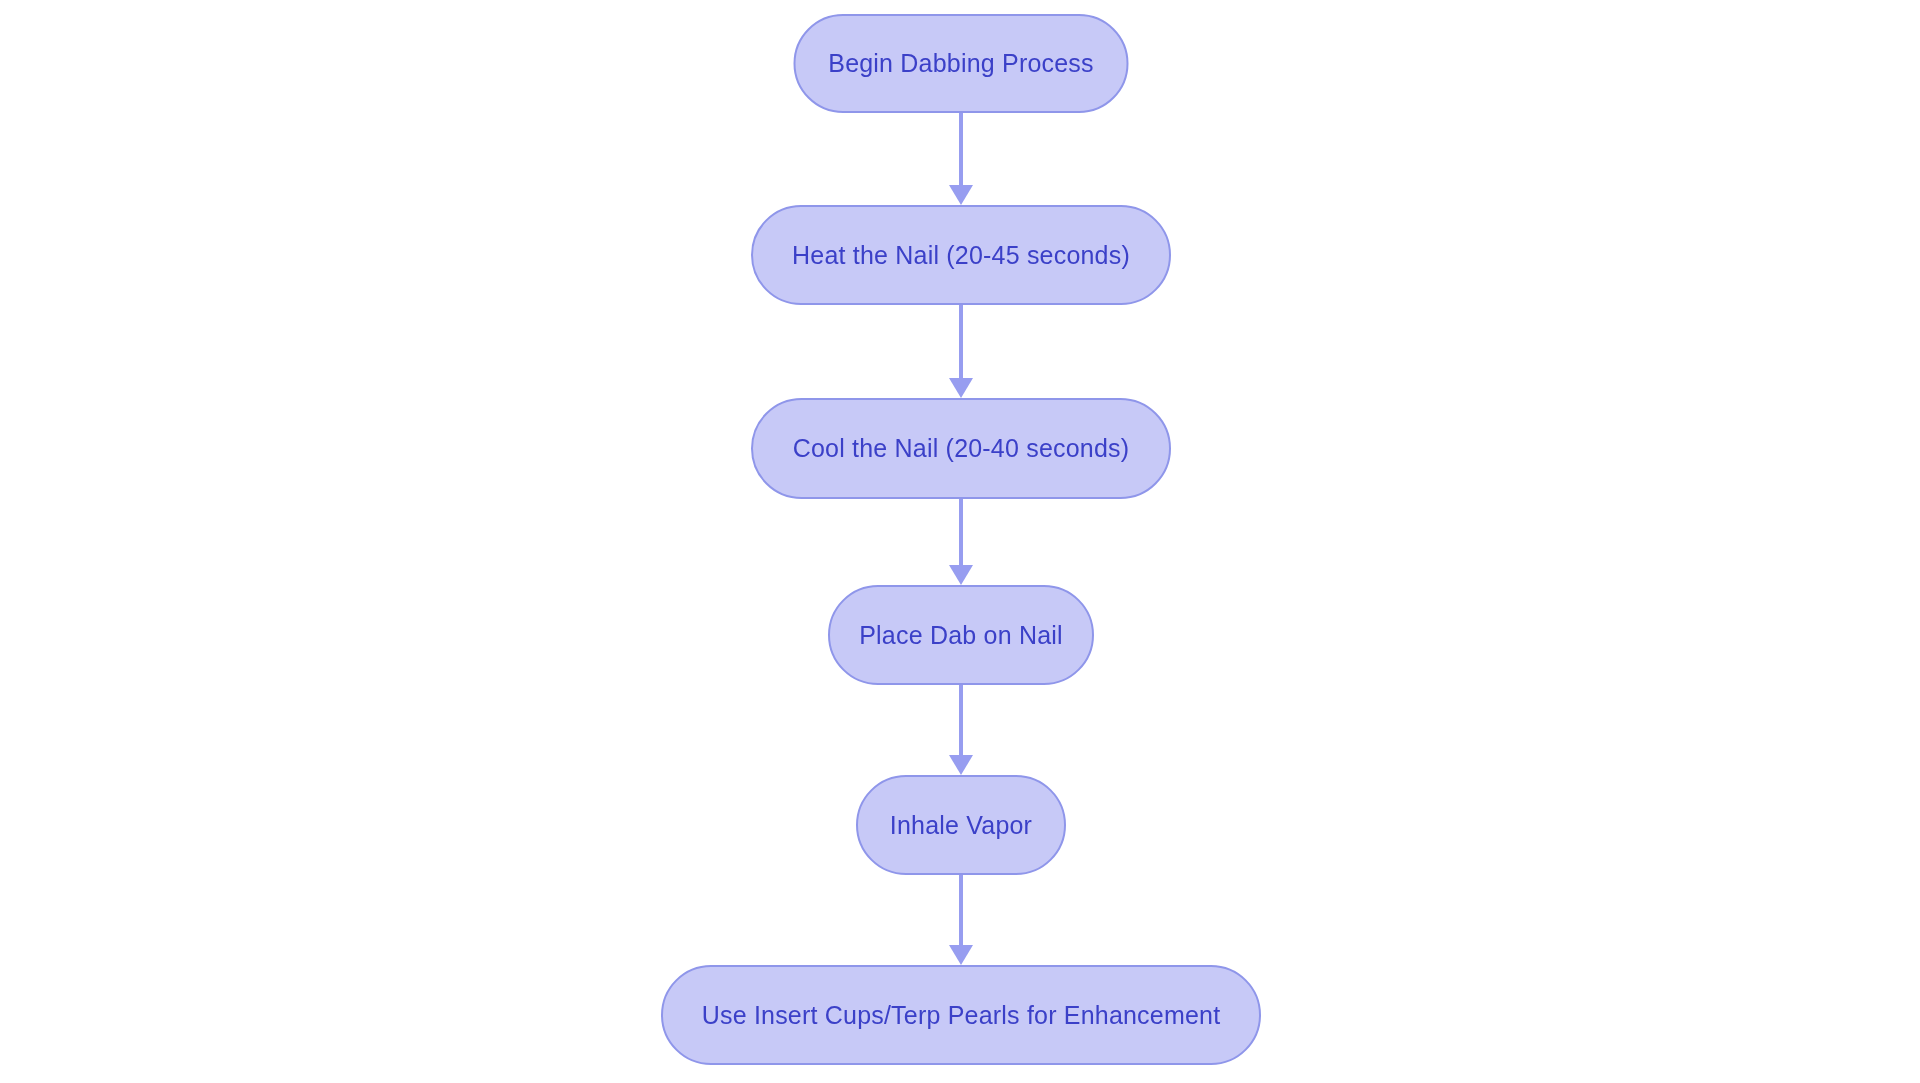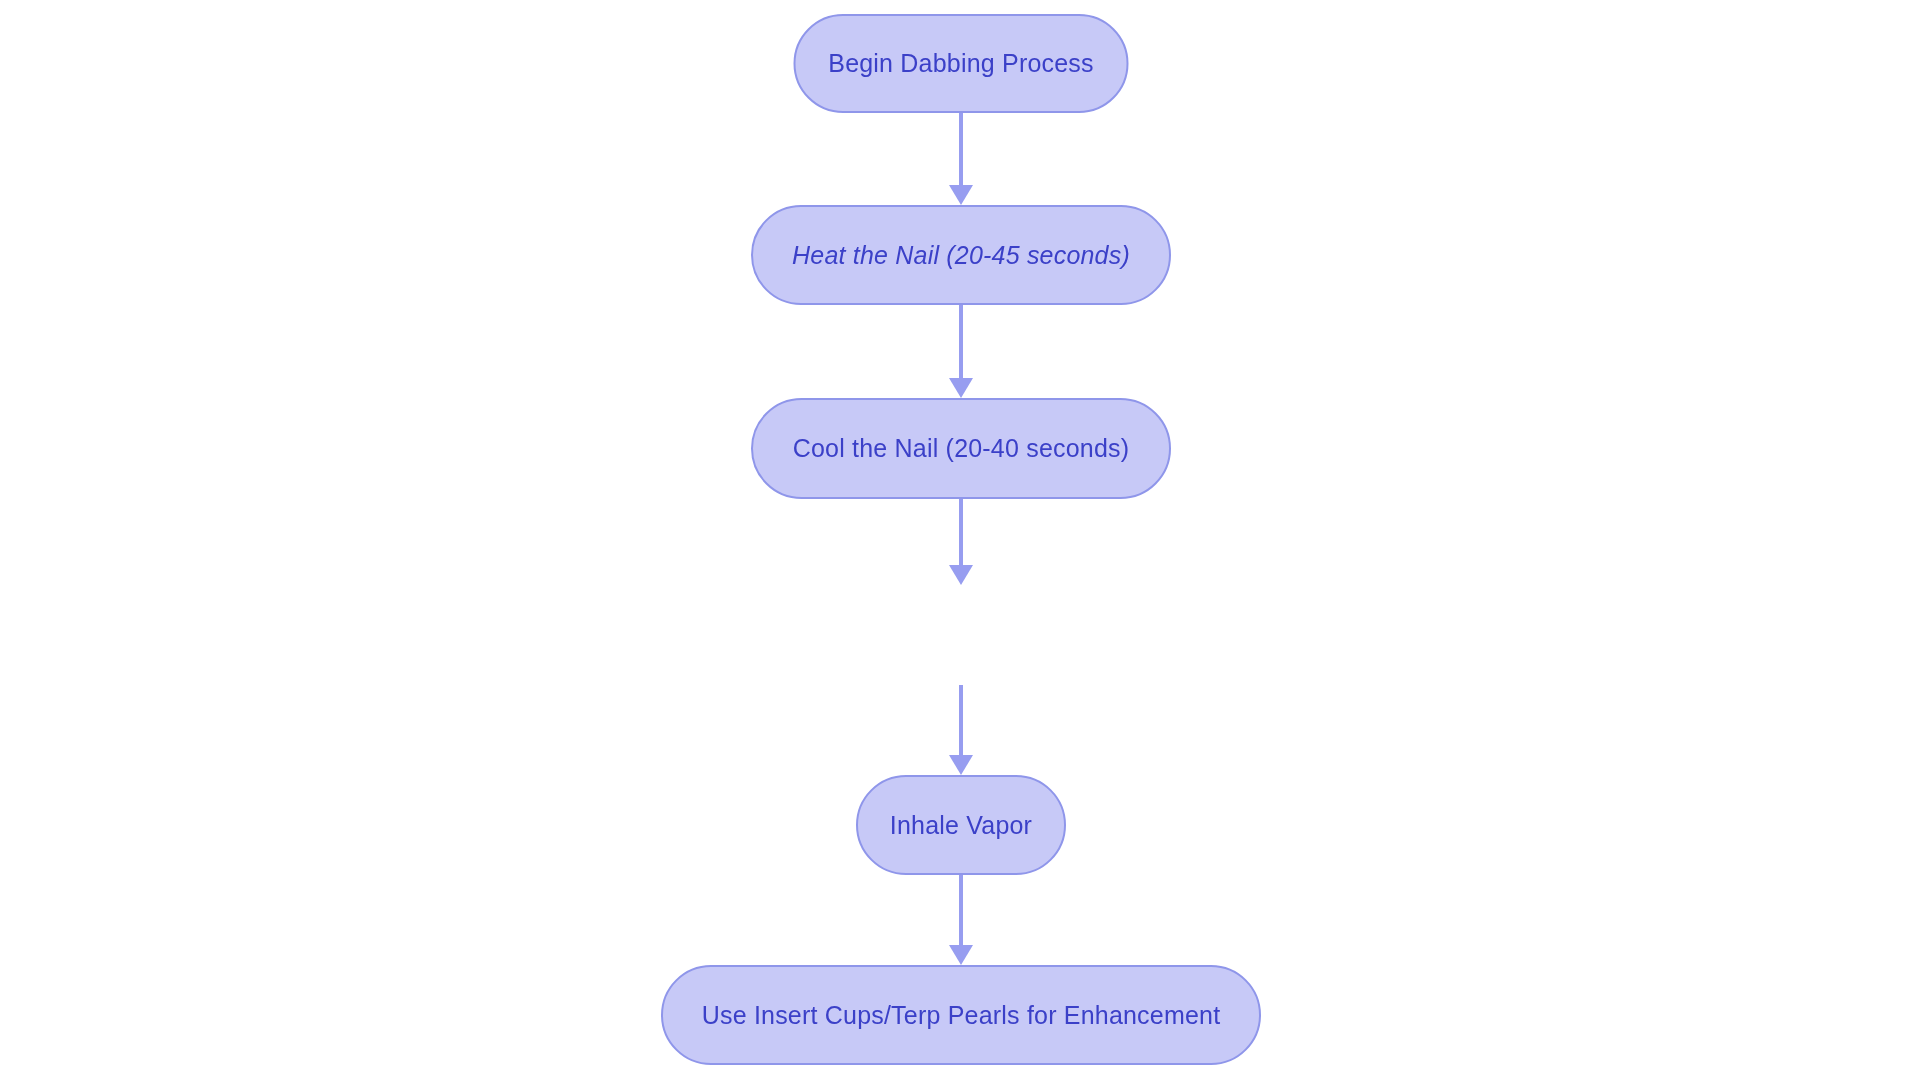--- a/index.html
+++ b/index.html
@@ -38,21 +38,21 @@
     display: flex;
     align-items: center;
     justify-content: center;
     color: #3b40c8;
     font-size: 25px;
     letter-spacing: 0.2px;
     white-space: nowrap;
     text-align: center;
   }
   .node-1 { top: 14px;  width: 335px; height: 99px;  }
-  .node-2 { top: 205px; width: 420px; height: 100px; font-style: italic; }
+  .node-2 { top: 205px; width: 420px; height: 100px; }
   .node-3 { top: 398px; width: 420px; height: 101px; justify-content: center; }
   .node-4 { top: 585px; width: 266px; height: 100px; }
   .node-5 { top: 775px; width: 210px; height: 100px; }
   .node-6 { top: 965px; width: 600px; height: 100px; }
   .edge-line { stroke: #979df0; stroke-width: 4; }
   .edge-head { fill: #979df0; }
 </style>
 </head>
 <body>
 
@@ -86,20 +86,23 @@
   </div>
 
   <div class="node node-2">
     <span>Heat the Nail (20-45 seconds)</span>
   </div>
 
   <div class="node node-3">
     <span>Cool the Nail (20-40 seconds)</span>
   </div>
 
+  <div class="node node-4">
+    <span>Place Dab on Nail</span>
+  </div>
 
   <div class="node node-6">
     <span>Use Insert Cups/Terp Pearls for Enhancement</span>
   </div>
 
   <div class="node node-5">
     <span>Inhale Vapor</span>
   </div>
 
 </div>

